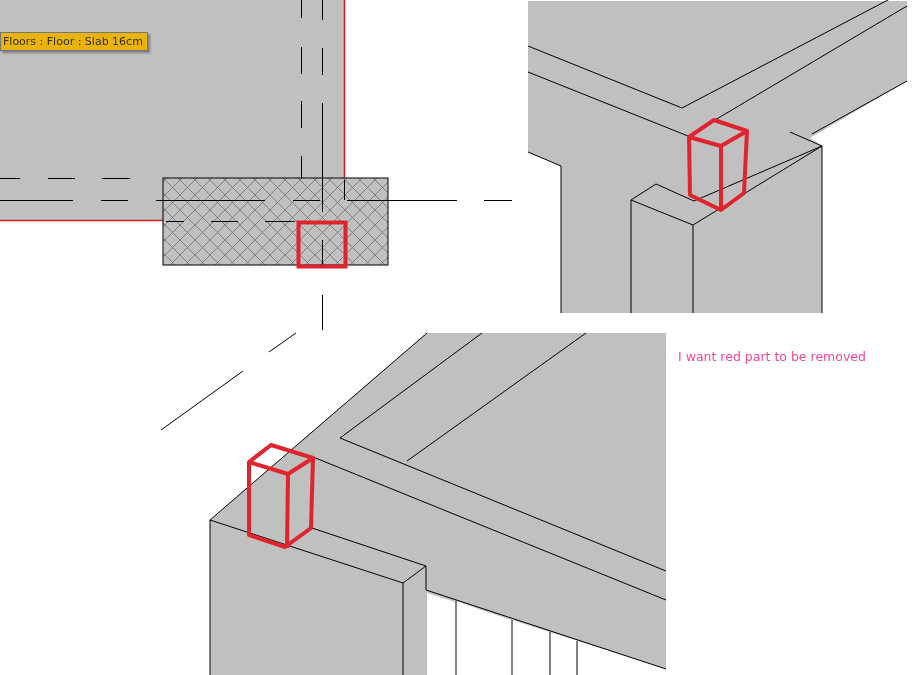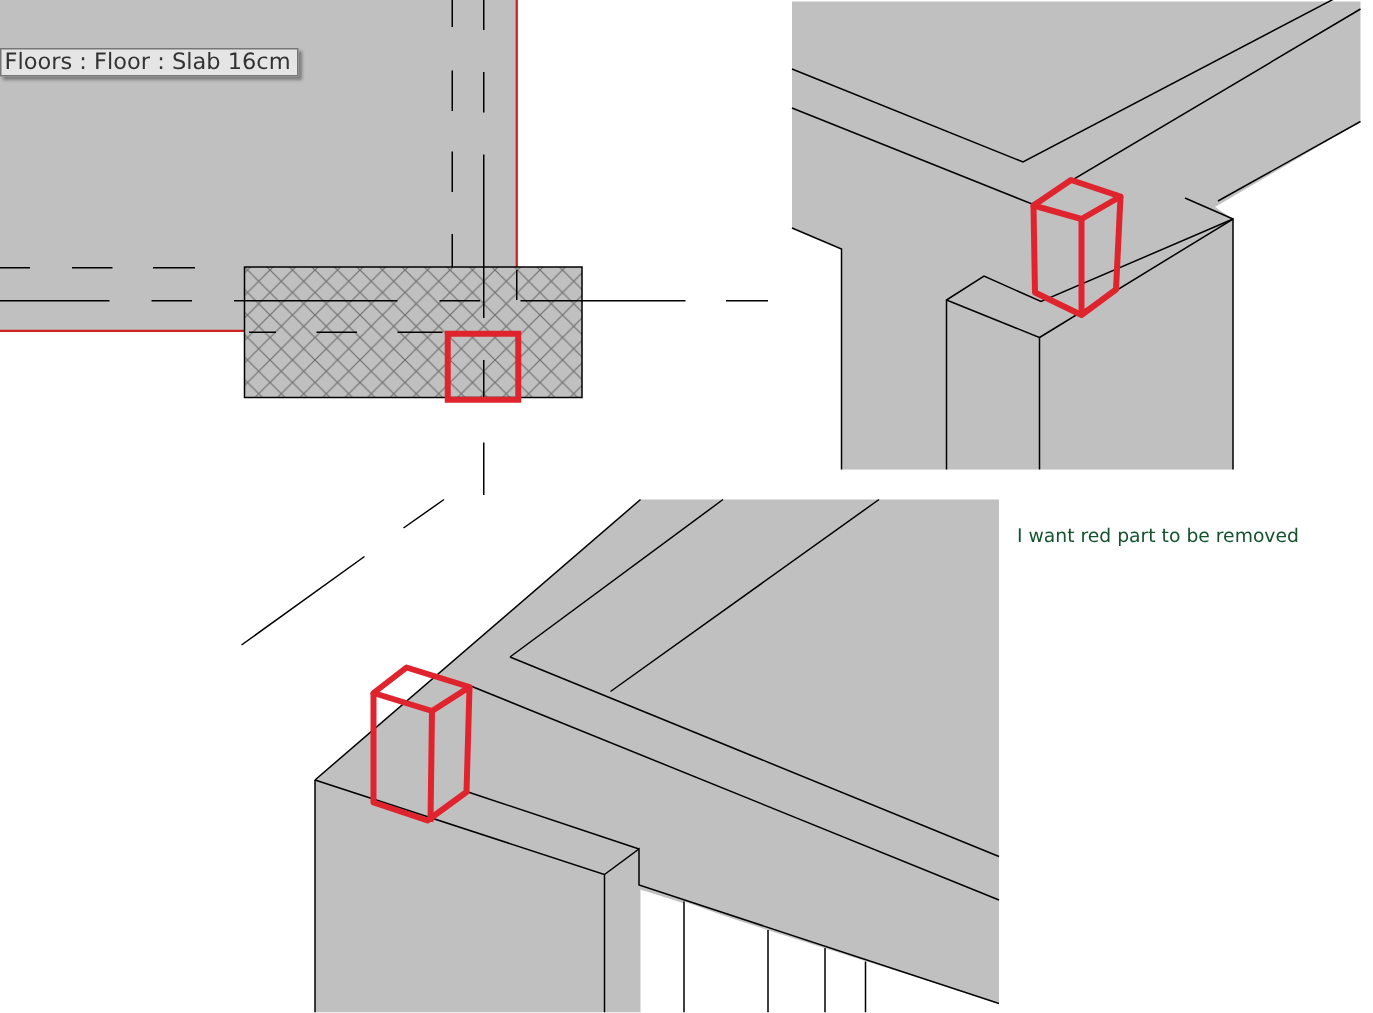--- a/index.html
+++ b/index.html
@@ -1,27 +1,27 @@
 <!DOCTYPE html>
 <html><head>
   <meta charset="utf-8">
   <style>
     html, body { margin: 0; padding: 0; background: #ffffff; }
     body { width: 915px; height: 675px; position: relative; overflow: hidden; font-family: "DejaVu Sans", sans-serif; }
     svg.canvas { position: absolute; left: 0; top: 0; }
     .tooltip {
       position: absolute; left: 0; top: 32px; height: 17px;
-      padding: 0 4px 0 2px; background: #e5e5e5; border: 1px solid #767676;
+      padding: 0 4px 0 2px; background: #eab308; border: 1px solid #767676;
       box-shadow: 2px 2px 2px rgba(0,0,0,0.35);
-      font-family: "DejaVu Sans", sans-serif; font-size: 15px; line-height: 17px; color: #333333;
+      font-family: "DejaVu Sans", sans-serif; font-size: 11px; line-height: 17px; color: #333333;
       white-space: nowrap;
     }
     .note {
       position: absolute; left: 678px; top: 349px;
-      font-family: "DejaVu Sans", sans-serif; font-size: 12.5px; color: #14532d; white-space: nowrap;
+      font-family: "DejaVu Sans", sans-serif; font-size: 12.5px; color: #ec4899; white-space: nowrap;
     }
   </style>
 </head>
 <body>
 
 <svg class="canvas" width="915" height="675" viewBox="0 0 915 675" xmlns="http://www.w3.org/2000/svg">
   <defs>
     <pattern id="crosshatch" patternUnits="userSpaceOnUse" width="15" height="15">
       <rect width="15" height="15" fill="#c0c0c0"></rect>
       <path d="M0,0 L15,15 M15,0 L0,15" stroke="#707070" stroke-width="0.8"></path>

